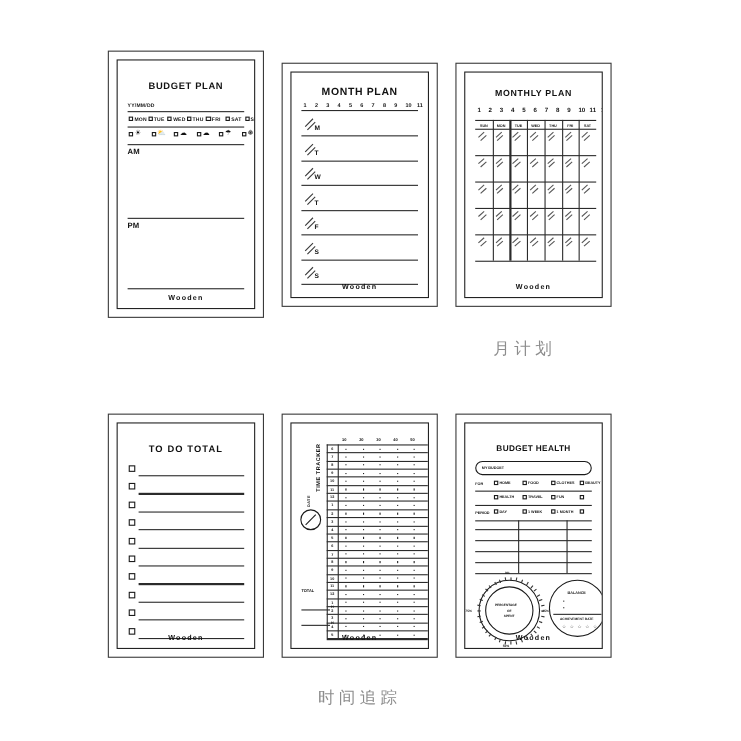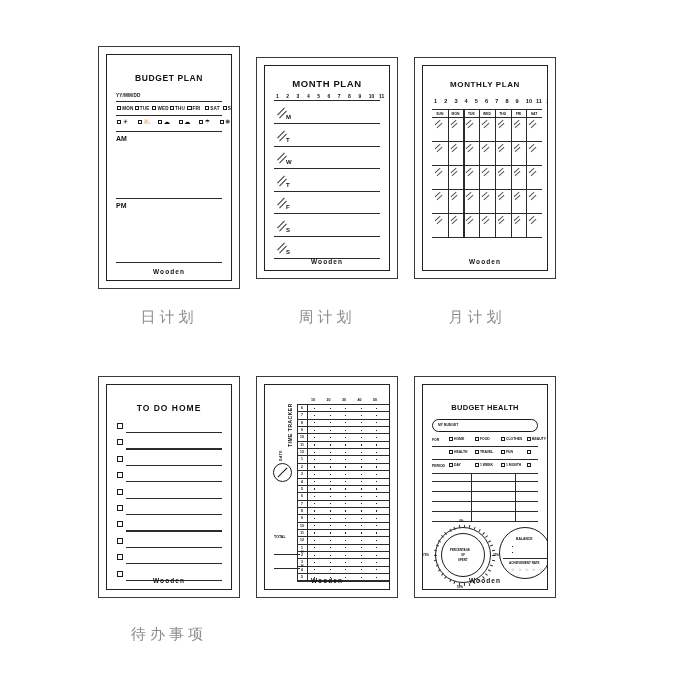--- a/index.html
+++ b/index.html
@@ -116,21 +116,20 @@
       <div class="hline" style="left:9px; right:9px; top:76px; height:1.3px;"></div>
 
       <div class="txt" style="left:9px; top:80px; font-size:7px; font-weight:bold;">AM</div>
       <div class="hline" style="left:9px; right:9px; top:143px; height:1.4px;"></div>
       <div class="txt" style="left:9px; top:147px; font-size:7px; font-weight:bold;">PM</div>
 
       <div class="brandline" style="bottom:17px;"></div>
       <div class="brand">Wooden</div>
     </div>
   </div>
-  <div class="caption" style="left:98px; top:308px; width:142px;">日计划</div>
 
   <div class="card" id="c2">
     <div class="inner">
       <div class="title">MONTH PLAN</div>
       <div id="weekly-nums">
             <div class="wk-num" style="left:11px; top:27px;">1</div>
             <div class="wk-num" style="left:21.3px; top:27px;">2</div>
             <div class="wk-num" style="left:31.6px; top:27px;">3</div>
             <div class="wk-num" style="left:41.900000000000006px; top:27px;">4</div>
             <div class="wk-num" style="left:52.2px; top:27px;">5</div>
@@ -169,21 +168,20 @@
             <div class="wk-day" style="left:21px; top:160.5px;">S</div>
             <div class="hline" style="left:9px; right:9px; top:169.5px; height:1.3px;"></div>
             <div style="position:absolute; left:11px; top:180px; width:10px; height:1px; background:#3a3a3a; transform:rotate(-45deg);"></div>
             <div style="position:absolute; left:13px; top:183px; width:10px; height:1px; background:#3a3a3a; transform:rotate(-45deg);"></div>
             <div class="wk-day" style="left:21px; top:183px;">S</div>
             <div class="hline" style="left:9px; right:9px; top:192px; height:1.3px;"></div>
           </div>
       <div class="brand">Wooden</div>
     </div>
   </div>
-  <div class="caption" style="left:256px; top:308px; width:142px;">周计划</div>
 
   <div class="card" id="c3">
     <div class="inner">
       <div class="title">MONTHLY PLAN</div>
       <div id="monthly-nums">
             <div class="mo-num" style="left:11px; top:32px;">1</div>
             <div class="mo-num" style="left:21.2px; top:32px;">2</div>
             <div class="mo-num" style="left:31.4px; top:32px;">3</div>
             <div class="mo-num" style="left:41.599999999999994px; top:32px;">4</div>
             <div class="mo-num" style="left:51.8px; top:32px;">5</div>
@@ -287,21 +285,21 @@
             <div class="vline" style="left:87.57142857142857px; top:43px; width:1.1px; height:128px;"></div>
             <div class="vline" style="left:103.28571428571428px; top:43px; width:1.1px; height:128px;"></div>
           </div>
       <div class="brand">Wooden</div>
     </div>
   </div>
   <div class="caption" style="left:406px; top:308px; width:142px;">月计划</div>
 
   <div class="card" id="c4">
     <div class="inner">
-      <div class="title">TO DO HOME</div>
+      <div class="title">TO DO TOTAL</div>
       <div id="todo-rows">
             <div class="cb" style="left:10px; top:38px; width:6px; height:6px; border-width:1.4px;"></div>
             <div class="hline" style="left:19px; right:9px; top:47px; height:1.3px;"></div>
             <div class="cb" style="left:10px; top:54.4px; width:6px; height:6px; border-width:1.4px;"></div>
             <div class="hline" style="left:19px; right:9px; top:63.4px; height:1.3px;"></div>
             <div class="cb" style="left:10px; top:70.8px; width:6px; height:6px; border-width:1.4px;"></div>
             <div class="hline" style="left:19px; right:9px; top:79.8px; height:1.3px;"></div>
             <div class="cb" style="left:10px; top:87.19999999999999px; width:6px; height:6px; border-width:1.4px;"></div>
             <div class="hline" style="left:19px; right:9px; top:96.19999999999999px; height:1.3px;"></div>
             <div class="cb" style="left:10px; top:103.6px; width:6px; height:6px; border-width:1.4px;"></div>
@@ -313,21 +311,20 @@
             <div class="cb" style="left:10px; top:152.79999999999998px; width:6px; height:6px; border-width:1.4px;"></div>
             <div class="hline" style="left:19px; right:9px; top:161.79999999999998px; height:1.3px;"></div>
             <div class="cb" style="left:10px; top:169.2px; width:6px; height:6px; border-width:1.4px;"></div>
             <div class="hline" style="left:19px; right:9px; top:178.2px; height:1.3px;"></div>
             <div class="cb" style="left:10px; top:185.6px; width:6px; height:6px; border-width:1.4px;"></div>
             <div class="hline" style="left:19px; right:9px; top:194.6px; height:1.3px;"></div>
           </div>
       <div class="brand">Wooden</div>
     </div>
   </div>
-  <div class="caption" style="left:98px; top:625px; width:142px;">待办事项</div>
 
   <div class="card" id="c5">
     <div class="inner">
       <div class="tt-vert" style="left:22px; top:62px;">TIME TRACKER</div>
       <div class="tt-vert" style="left:14px; top:76px; font-size:3.4px;">DATE</div>
       <div class="circ" style="left:8px; top:78px; width:19px; height:19px;"></div>
       <div style="position:absolute; left:11px; top:87px; width:13px; height:1.1px; background:#1b1b1b; transform:rotate(-45deg);"></div>
 
       <div id="tt-topnums">
             <div class="tt-top" style="left:46px; top:13px;">10</div>
@@ -513,20 +510,21 @@
 
       <div class="txt" style="left:9px; top:150px; font-size:3.6px; font-weight:bold;">TOTAL</div>
       <div class="hline" style="left:9px; width:26px; top:169px; height:1.1px;"></div>
       <div class="txt" style="left:36px; top:165px; font-size:3.4px; font-weight:bold;">H</div>
       <div class="hline" style="left:9px; width:26px; top:183px; height:1.1px;"></div>
       <div class="txt" style="left:36px; top:179px; font-size:3.4px; font-weight:bold;">H</div>
 
       <div class="brand">Wooden</div>
     </div>
   </div>
+  <div class="caption" style="left:256px; top:625px; width:142px;">时间追踪</div>
 
   <div class="card" id="c6">
     <div class="inner">
       <div class="title">BUDGET HEALTH</div>
 
       <div class="pill" style="left:9px; top:34px; right:9px; height:13px;"></div>
       <div class="bg-lab" style="left:15px; top:38px;">MY BUDGET</div>
 
       <div class="bg-lab" style="left:9px; top:53px;">FOR</div>
       <div id="bg-cat1">

